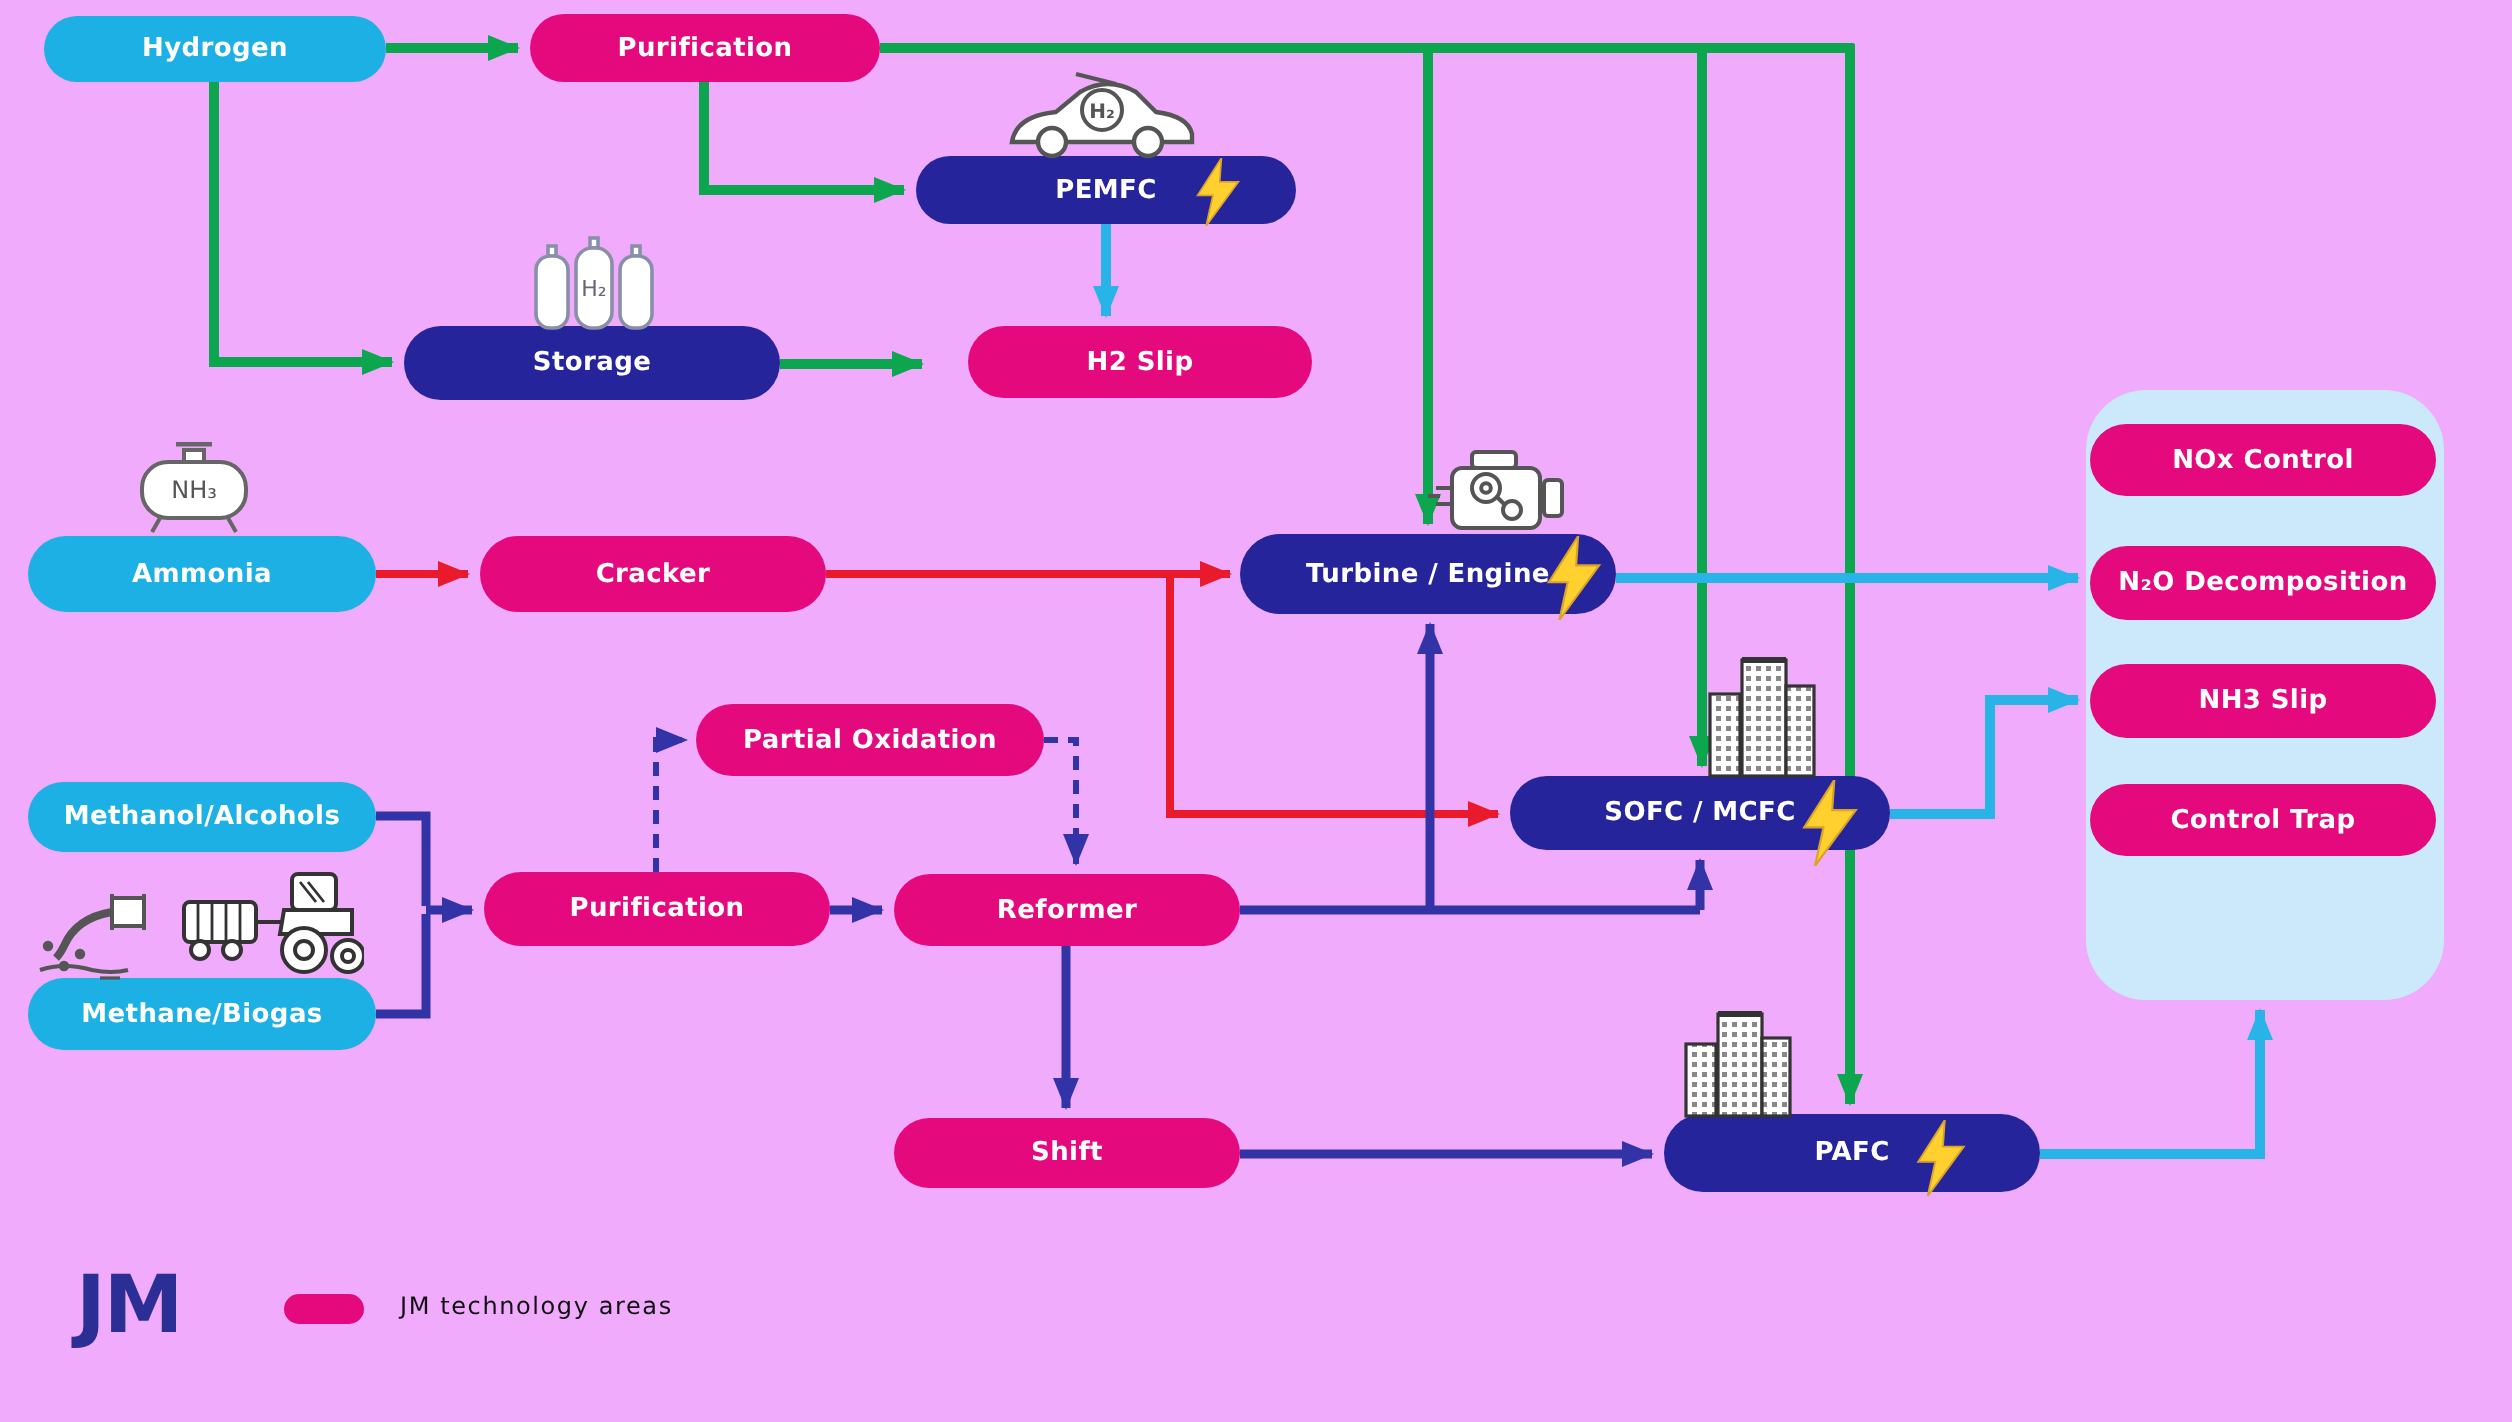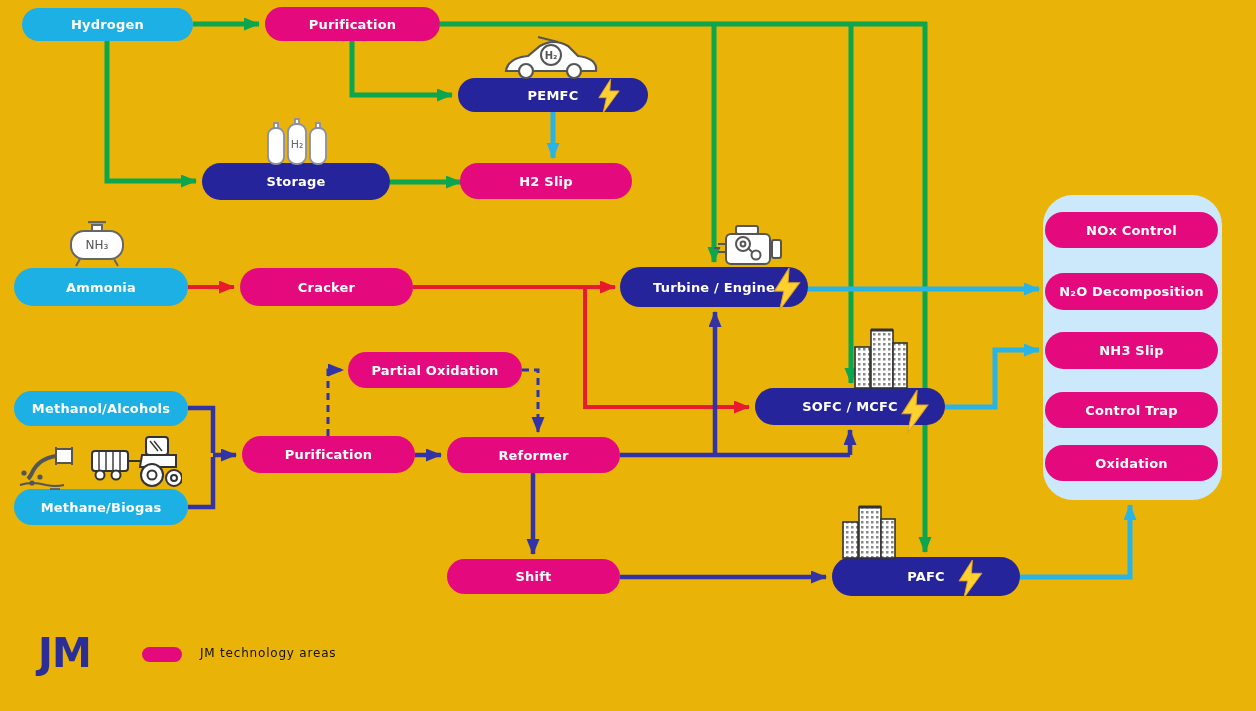--- a/index.html
+++ b/index.html
@@ -1,16 +1,16 @@
 <!DOCTYPE html>
 <html><head>
 <meta charset="utf-8">
 <style>
   html,body{margin:0;padding:0;background:#fff;}
-  #stage{position:relative;width:1256px;height:711px;background:#eab308;overflow:hidden;
+  #stage{position:relative;width:1256px;height:711px;background:#f0abfc;overflow:hidden;
          font-family:"DejaVu Sans","Liberation Sans",sans-serif;}
   .panel{position:absolute;left:1043px;top:195px;width:179px;height:305px;
          background:#CBE9FA;border-radius:30px;z-index:0;}
   #wires{position:absolute;left:0;top:0;z-index:1;}
   .pill{position:absolute;display:flex;align-items:center;justify-content:center;
         color:#fff;font-weight:bold;font-size:13px;white-space:nowrap;
         border-radius:20px;z-index:2;letter-spacing:.2px;}
   .cyanp{background:#1CB0E5;}
   .pinkp{background:#E40A7D;}
   .navyp{background:#26249A;}
@@ -93,21 +93,21 @@
     </div>
   <div class="pill pinkp" style="left:265px;top:7px;width:175px;height:34px;">
       <span>Purification</span>
     </div>
   <div class="pill navyp" style="left:458px;top:78px;width:190px;height:34px;">
       <span>PEMFC</span>
     </div>
   <div class="pill navyp" style="left:202px;top:163px;width:188px;height:37px;">
       <span>Storage</span>
     </div>
-  <div class="pill pinkp" style="left:460px;top:163px;width:172px;height:36px;">
+  <div class="pill pinkp" style="left:484px;top:163px;width:172px;height:36px;">
       <span>H2 Slip</span>
     </div>
   <div class="pill cyanp" style="left:14px;top:268px;width:174px;height:38px;">
       <span>Ammonia</span>
     </div>
   <div class="pill pinkp" style="left:240px;top:268px;width:173px;height:38px;">
       <span>Cracker</span>
     </div>
   <div class="pill navyp" style="left:620px;top:267px;width:188px;height:40px;">
       <span>Turbine / Engine</span>
@@ -141,23 +141,20 @@
       <span>PAFC</span>
     </div>
   <div class="pill pinkp" style="left:1045px;top:273px;width:173px;height:37px;">
       <span>N₂O Decomposition</span>
     </div>
   <div class="pill pinkp" style="left:1045px;top:332px;width:173px;height:37px;">
       <span>NH3 Slip</span>
     </div>
   <div class="pill pinkp" style="left:1045px;top:392px;width:173px;height:36px;">
       <span>Control Trap</span>
-    </div>
-  <div class="pill pinkp" style="left:1045px;top:445px;width:173px;height:36px;">
-      <span>Oxidation</span>
     </div>
 
   <svg class="icon" style="left:498px;top:34px;" width="104" height="46" viewBox="0 0 104 46">
     <g fill="none" stroke="#555" stroke-width="2.2">
       <path d="M8 37 Q10 24 30 22 L42 12 Q56 4 70 12 L80 22 Q96 24 98 33 L98 37 Z" fill="#fff"></path>
       <path d="M40 3 L60 8" stroke-width="2"></path>
       <circle cx="28" cy="37" r="7" fill="#fff"></circle>
       <circle cx="76" cy="37" r="7" fill="#fff"></circle>
       <circle cx="53" cy="21" r="10" fill="#fff" stroke-width="2"></circle>
     </g>

